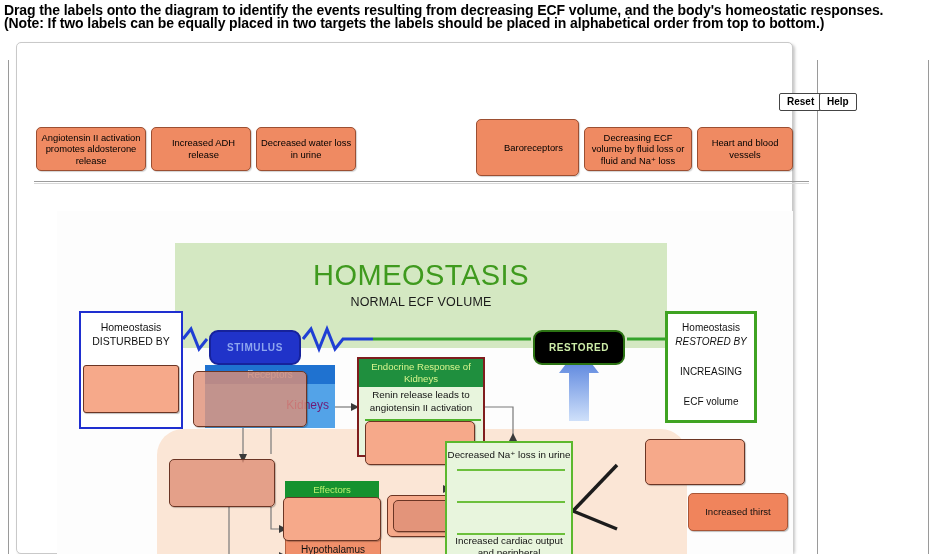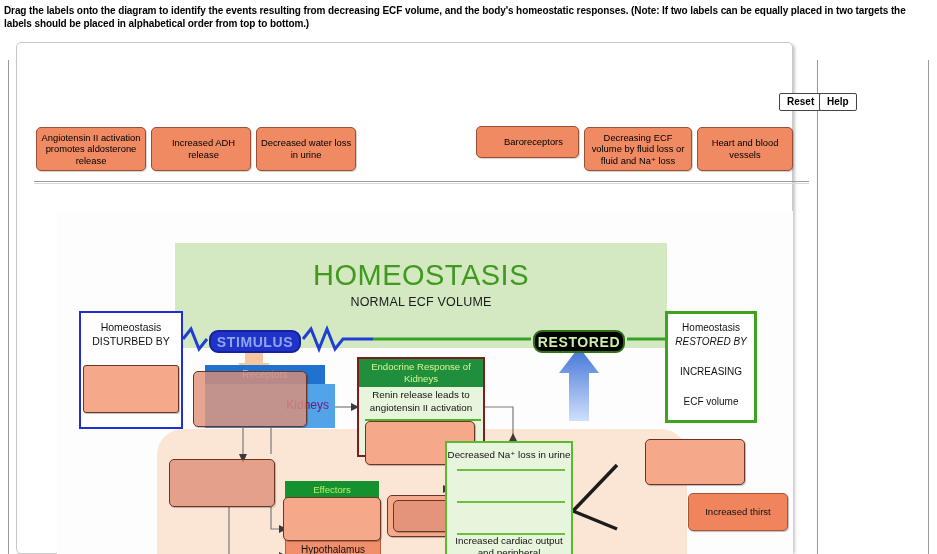--- a/index.html
+++ b/index.html
@@ -6,21 +6,21 @@
   body{
     width:937px;height:554px;overflow:hidden;
     font-family:"Liberation Sans","DejaVu Sans",sans-serif;
     color:#000;
   }
   .page{position:relative;width:937px;height:554px;}
 
   
   .instructions{
     position:absolute;left:4px;top:4px;width:916px;
-    font-size:10px;font-weight:bold;line-height:13px;
+    font-size:14px;font-weight:bold;line-height:13px;
     letter-spacing:-0.1px;
   }
 
   
   .frame-line{position:absolute;background:#9a9a9a;}
   .vline-a{left:8px;top:60px;width:1px;height:494px;}
   .vline-b{left:817px;top:60px;width:1px;height:494px;}
   .vline-c{left:928px;top:60px;width:1px;height:494px;}
 
   
@@ -78,22 +78,22 @@
     position:absolute;left:118px;top:48px;width:492px;text-align:center;
     font-size:29px;color:#3f9a1e;letter-spacing:.5px;
     font-family:"Liberation Sans",sans-serif;
   }
   .h-sub{
     position:absolute;left:118px;top:84px;width:492px;text-align:center;
     font-size:12.5px;color:#1a1a1a;letter-spacing:.2px;
   }
 
   .pill{
-    position:absolute;height:23px;border-radius:9px;
-    font-size:14px;font-weight:bold;letter-spacing:.6px;
+    position:absolute;height:35px;border-radius:9px;
+    font-size:10px;font-weight:bold;letter-spacing:.6px;
     display:flex;align-items:center;justify-content:center;
     box-sizing:border-box;
   }
   .pill-stimulus{left:152px;top:119px;width:92px;background:#2033c9;color:#8ea6ef;border:2px solid #16229b;}
   .pill-restored{left:476px;top:119px;width:92px;background:#000000;color:#cdeda8;border:2px solid #2c7313;}
 
   
   .box{position:absolute;box-sizing:border-box;}
 
   .box-disturbed{
@@ -110,21 +110,21 @@
   }
   .box-restored .ln{
     position:absolute;left:0;width:100%;text-align:center;font-size:10px;color:#111;
   }
 
   
   .hdr{
     position:absolute;box-sizing:border-box;
     font-size:10px;text-align:center;display:flex;align-items:center;justify-content:center;
   }
-  .recept-hdr{left:148px;top:154px;width:120px;height:19px;background:#1f72d0;color:#9fc8ee;}
+  .recept-hdr{left:148px;top:154px;width:130px;height:19px;background:#1f72d0;color:#9fc8ee;}
   .recept-body{left:148px;top:173px;width:130px;height:44px;background:#53a3e8;}
   .recept-body .t{position:absolute;right:6px;top:14px;font-size:12px;color:#701a75;}
 
   .endo-box{
     left:300px;top:146px;width:128px;height:100px;
     border:2px solid #7f1d1d;background:#e8f5dd;
   }
   .endo-hdr{
     position:absolute;left:0;top:0;width:100%;height:28px;background:#1f8f3e;
     color:#d8f58e;font-size:9.6px;line-height:12px;text-align:center;
@@ -187,21 +187,21 @@
   <div class="frame-line vline-c"></div>
 
   <div class="activity-panel">
 
     <button class="btn btn-reset">Reset</button>
     <button class="btn btn-help">Help</button>
 
     <div class="chip" style="left:19px;top:84px;width:110px;height:44px;">Angiotensin II activation promotes aldosterone release</div>
     <div class="chip" style="left:134px;top:84px;width:100px;height:44px;padding-left:8px;">Increased ADH release</div>
     <div class="chip" style="left:239px;top:84px;width:100px;height:44px;">Decreased water loss in urine</div>
-    <div class="chip" style="left:459px;top:83px;width:103px;height:32px;padding-left:15px;">Baroreceptors</div>
+    <div class="chip" style="left:459px;top:76px;width:103px;height:57px;padding-left:15px;">Baroreceptors</div>
     <div class="chip" style="left:567px;top:84px;width:108px;height:44px;">Decreasing ECF volume by fluid loss or fluid and Na⁺ loss</div>
     <div class="chip" style="left:680px;top:84px;width:96px;height:44px;">Heart and blood vessels</div>
 
     <div class="bank-divider"></div>
     <div class="bank-divider2"></div>
 
     <div class="canvas">
 
       <div class="band-green"></div>
       <div class="band-peach"></div>

